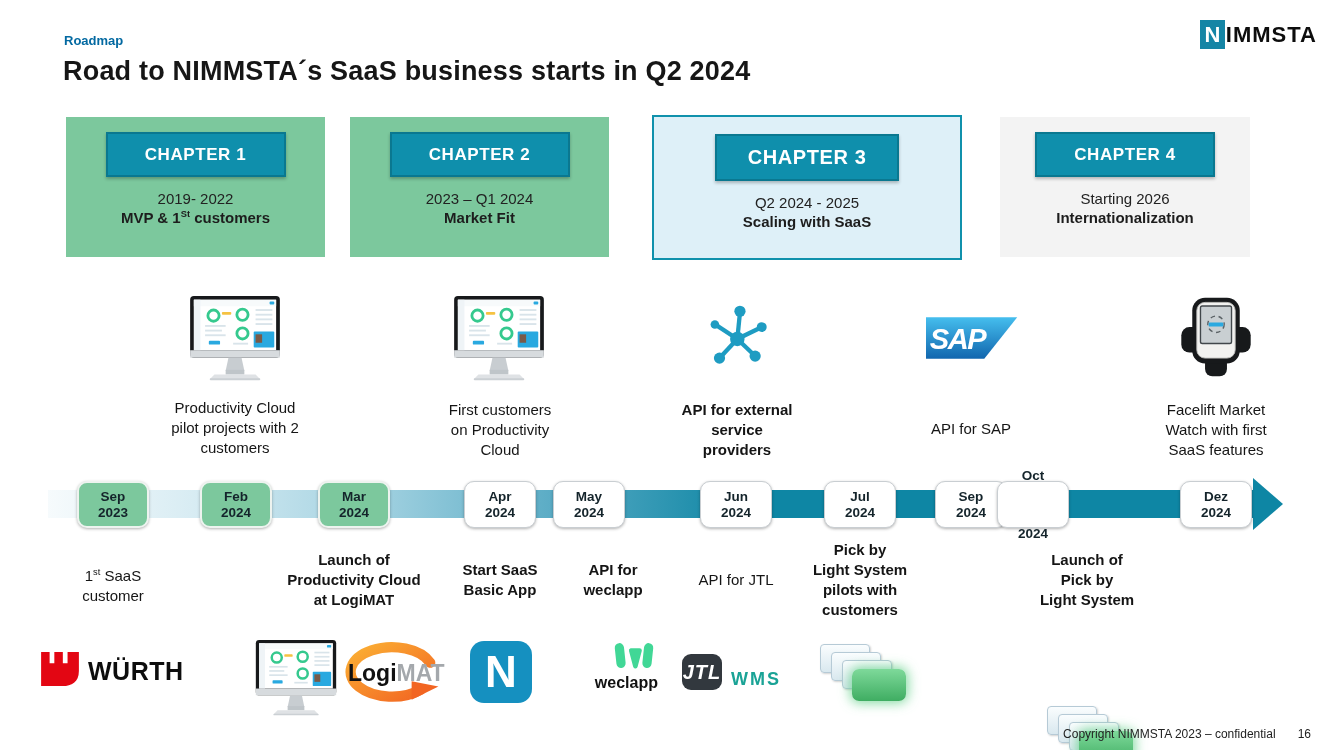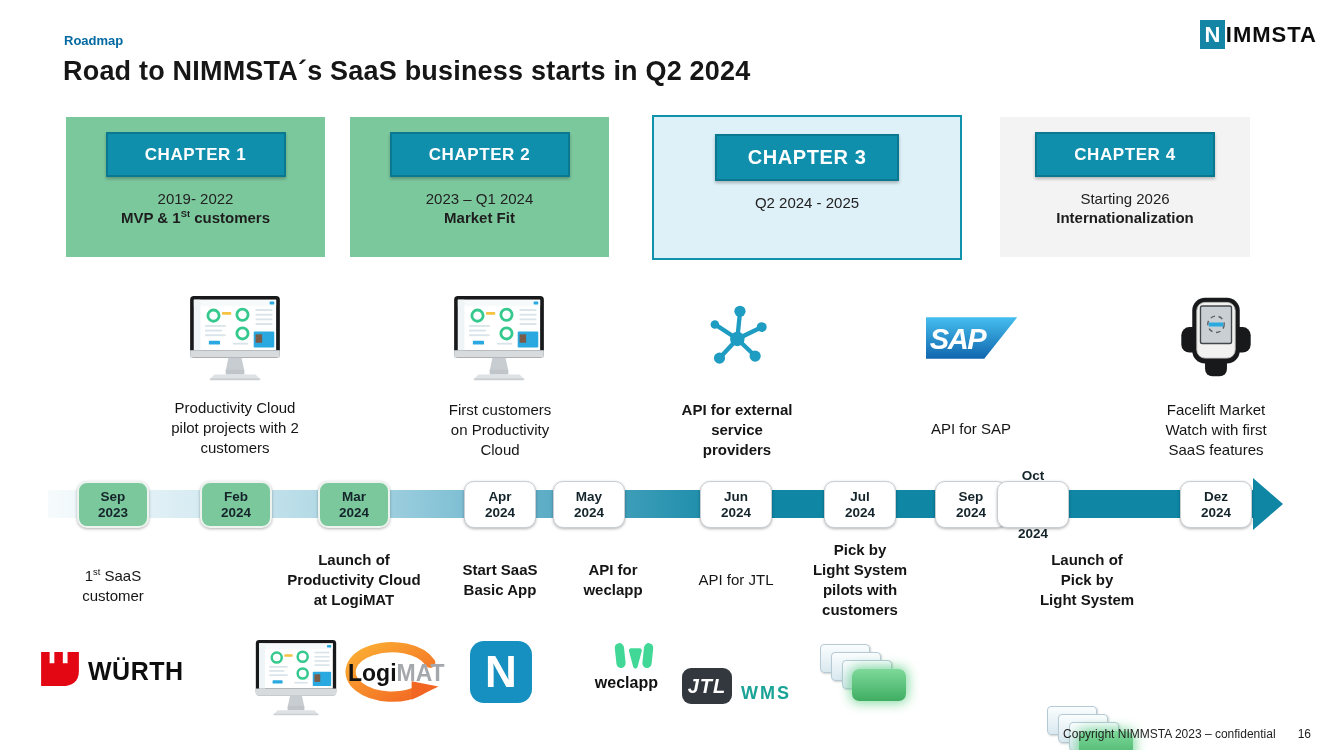--- a/index.html
+++ b/index.html
@@ -50,23 +50,23 @@
   
   .partner { position:absolute; display:flex; align-items:flex-end; }
   .wuerth-text { font-weight:900; font-size:25px; letter-spacing:.5px; color:#0d0d0d; margin-left:8px; }
   .logimat { width:116px; height:66px; }
   .logimat-text { position:absolute; left:14px; top:20px; font-weight:800; font-size:23px; }
   .logimat-black { color:#111; } .logimat-gray { color:#A4A8AC; }
   .n-app { width:62px; height:62px; border-radius:14px; background:#1590C0; color:#fff;
            display:flex; align-items:center; justify-content:center; font-size:44px; font-weight:800; }
   .weclapp { flex-direction:column; gap:3px; }
   .weclapp-text { font-weight:800; font-size:16px; color:#111; }
-  .jtl-badge { width:50px; height:36px; border-radius:9px; background:#32383E; color:#fff;
+  .jtl-badge { width:40px; height:36px; border-radius:9px; background:#32383E; color:#fff;
                display:flex; align-items:center; justify-content:center; font-weight:800;
-               font-style:italic; font-size:20px; letter-spacing:1px;margin-top:14px; }
+               font-style:italic; font-size:20px; letter-spacing:1px; }
   .jtl-wms { margin-left:9px; font-weight:800; font-size:18px; letter-spacing:2px; color:#1AA396; }
   .pbl { position:relative; width:86px; height:62px; }
   .pbl-card { position:absolute; width:50px; height:29px; border-radius:4px;
               background:linear-gradient(180deg,#FAFDFE,#D9E8EF); border:1px solid #B6CAD6;
               box-shadow:1px 1px 2px rgba(0,0,0,.18); box-sizing:border-box; }
   .pbl-green { position:absolute; width:54px; height:32px; border-radius:7px;
                background:linear-gradient(180deg,#7ED99A,#3FAD62);
                box-shadow:0 0 12px 2px rgba(90,205,130,.75); }
 
   .footer { position:absolute; right:22px; top:727px; font-size:12px; color:#222; display:flex; gap:22px; }
@@ -170,20 +170,21 @@
     <div class="ch-desc"><span>MVP &amp; 1</span><sup>St</sup><span> customers</span></div>
   </div>
   <div class="chapter ch-green" style="left:350px;width:259px;">
     <div class="ch-band">CHAPTER 2</div>
     <div class="ch-period">2023 – Q1 2024</div>
     <div class="ch-desc"><span>Market Fit</span><sup></sup><span></span></div>
   </div>
   <div class="chapter ch-highlight" style="left:652px;width:310px;">
     <div class="ch-band">CHAPTER 3</div>
     <div class="ch-period">Q2 2024 - 2025</div>
+    <div class="ch-desc"><span>Scaling with SaaS</span><sup></sup><span></span></div>
   </div>
   <div class="chapter ch-gray" style="left:1000px;width:250px;">
     <div class="ch-band">CHAPTER 4</div>
     <div class="ch-period">Starting 2026</div>
     <div class="ch-desc"><span>Internationalization</span><sup></sup><span></span></div>
   </div>
 
   <svg class="abs" style="left:188px;top:296px;" width="94" height="86">
       <use href="#sym-monitor"></use>
     </svg>

